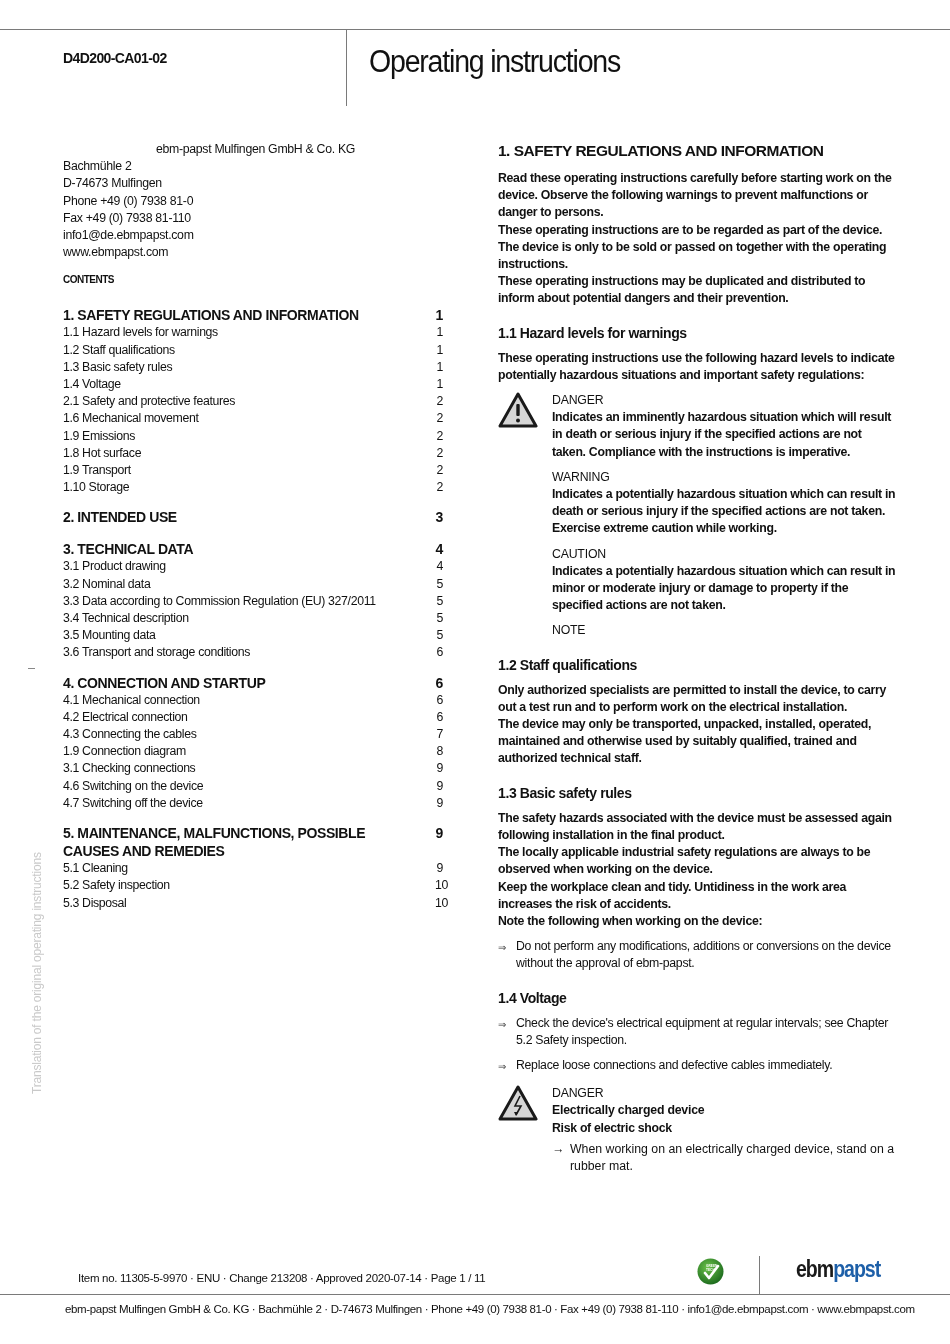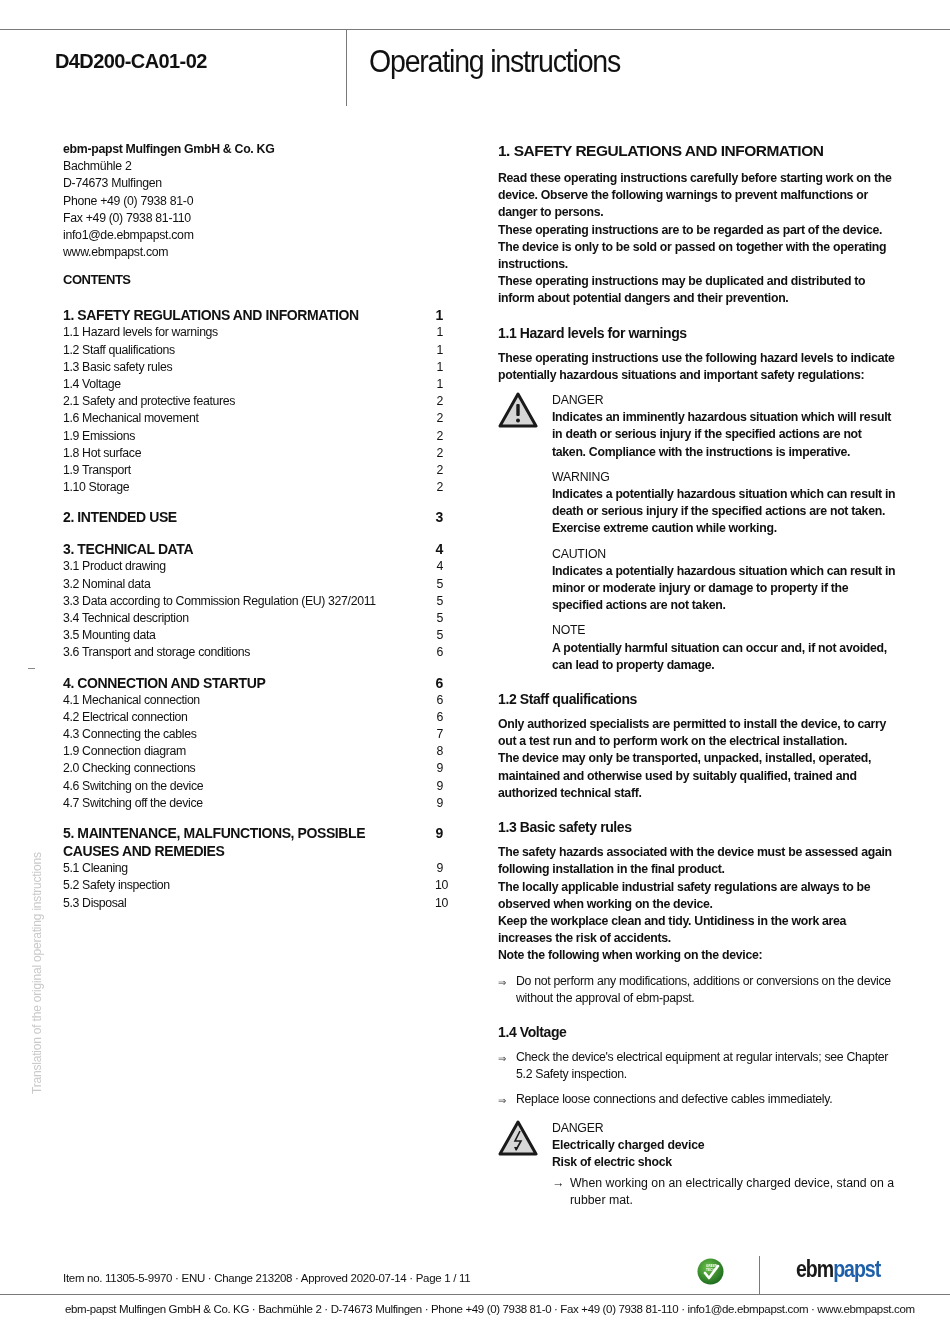--- a/index.html
+++ b/index.html
@@ -4,28 +4,28 @@
 <style>
   html, body { margin: 0; padding: 0; background: #ffffff; }
   body {
     width: 950px; height: 1344px; position: relative; overflow: hidden;
     font-family: "Liberation Sans", sans-serif; color: #111;
   }
 
   
   .hdr-line { position: absolute; left: 0; top: 29px; width: 950px; height: 1px; background: #7a7a7a; }
   .hdr-vline { position: absolute; left: 346px; top: 29px; width: 1px; height: 77px; background: #7a7a7a; }
-  .doc-id { position: absolute; left: 55px; top: 50px; font-size: 20px; font-weight: bold; letter-spacing: -0.6px; }
+  .doc-id { position: absolute; left: 63px; top: 50px; font-size: 14px; font-weight: bold; letter-spacing: -0.6px; }
   .doc-title { position: absolute; left: 369px; top: 44px; font-size: 31px; letter-spacing: -1.3px; transform: scaleX(0.92); transform-origin: left top; }
 
   
   .left { position: absolute; left: 63px; top: 141px; width: 385px; font-size: 12.3px; line-height: 17.2px; }
   .addr .line { white-space: nowrap; letter-spacing: -0.3px; }
-  .addr .company { font-weight: bold; }
-  .contents-title { margin-top: 9px; font-size: 13px; font-weight: bold; letter-spacing: -0.5px; line-height: 20px; }
+  .addr .company { font-weight: normal; text-align: center; }
+  .contents-title { margin-top: 9px; font-size: 10px; font-weight: bold; letter-spacing: -0.5px; line-height: 20px; }
   .toc { margin-top: 16px; }
   .toc-sec { margin-bottom: 12px; }
   .toc-row { display: flex; justify-content: space-between; align-items: baseline; letter-spacing: -0.35px; white-space: nowrap; }
   .toc-row.head { font-size: 14px; font-weight: bold; line-height: 18px; letter-spacing: -0.4px; }
   .toc-row .pg { text-align: right; min-width: 20px; padding-right: 5px; }
   .toc-head-wrap { white-space: normal; max-width: 330px; }
 
   .vert-text {
     position: absolute; left: 30px; top: 1094px;
     transform: rotate(-90deg); transform-origin: left top;
@@ -42,21 +42,21 @@
   .hazard .icon { position: absolute; left: 0; top: 0; width: 40px; height: 36px; }
   .hazard .lvl { letter-spacing: -0.2px; }
   .hazard .lvl.bold { font-weight: bold; }
   .haz-block { margin-top: 8px; }
   .bullet { display: flex; margin-top: 8px; letter-spacing: -0.3px; }
   .bullet .mark { width: 18px; flex: 0 0 18px; font-size: 10px; color: #333; padding-top: 1px; }
   .arrow-item { display: flex; margin-top: 4px; }
   .arrow-item .mark { width: 18px; flex: 0 0 18px; }
 
   
-  .item-no { position: absolute; left: 63px; top: 1272px; font-size: 11.5px; letter-spacing: -0.3px; white-space: nowrap; }
+  .item-no { position: absolute; left: 78px; top: 1272px; font-size: 11.5px; letter-spacing: -0.3px; white-space: nowrap; }
   .foot-line { position: absolute; left: 0; top: 1294px; width: 950px; height: 1px; background: #7a7a7a; }
   .foot-vline { position: absolute; left: 759px; top: 1256px; width: 1px; height: 38px; background: #7a7a7a; }
   .foot-addr { position: absolute; left: 65px; top: 1303px; font-size: 11.5px; letter-spacing: -0.35px; white-space: nowrap; }
   .greentech { position: absolute; left: 697px; top: 1258px; width: 27px; height: 27px; }
   .logo { position: absolute; left: 796px; top: 1256px; font-size: 23px; font-weight: bold; letter-spacing: -1.2px; transform: scaleX(0.85); transform-origin: left top; }
   .logo .ebm { color: #1a1a1a; }
   .logo .papst { color: #1d5fa8; }
 </style>
 </head>
 <body>
@@ -181,21 +181,21 @@
         </div>
       <div class="toc-row">
           <span>4.3 Connecting the cables</span>
           <span class="pg">7</span>
         </div>
       <div class="toc-row">
           <span>1.9 Connection diagram</span>
           <span class="pg">8</span>
         </div>
       <div class="toc-row">
-          <span>2.0 Checking connections</span>
+          <span>3.1 Checking connections</span>
           <span class="pg">9</span>
         </div>
       <div class="toc-row">
           <span>4.6 Switching on the device</span>
           <span class="pg">9</span>
         </div>
       <div class="toc-row">
           <span>4.7 Switching off the device</span>
           <span class="pg">9</span>
         </div>
@@ -247,21 +247,20 @@
     <div class="haz-block">
       <div class="lvl">WARNING</div>
       <p>Indicates a potentially hazardous situation which can result in death or serious injury if the specified actions are not taken. Exercise extreme caution while working.</p>
     </div>
     <div class="haz-block">
       <div class="lvl">CAUTION</div>
       <p>Indicates a potentially hazardous situation which can result in minor or moderate injury or damage to property if the specified actions are not taken.</p>
     </div>
     <div class="haz-block">
       <div class="lvl">NOTE</div>
-      <p>A potentially harmful situation can occur and, if not avoided, can lead to property damage.</p>
     </div>
   </div>
 
   <div class="h2">1.2 Staff qualifications</div>
   <p>Only authorized specialists are permitted to install the device, to carry out a test run and to perform work on the electrical installation.</p>
   <p>The device may only be transported, unpacked, installed, operated, maintained and otherwise used by suitably qualified, trained and authorized technical staff.</p>
 
   <div class="h2">1.3 Basic safety rules</div>
   <p>The safety hazards associated with the device must be assessed again following installation in the final product.</p>
   <p>The locally applicable industrial safety regulations are always to be observed when working on the device.</p>

